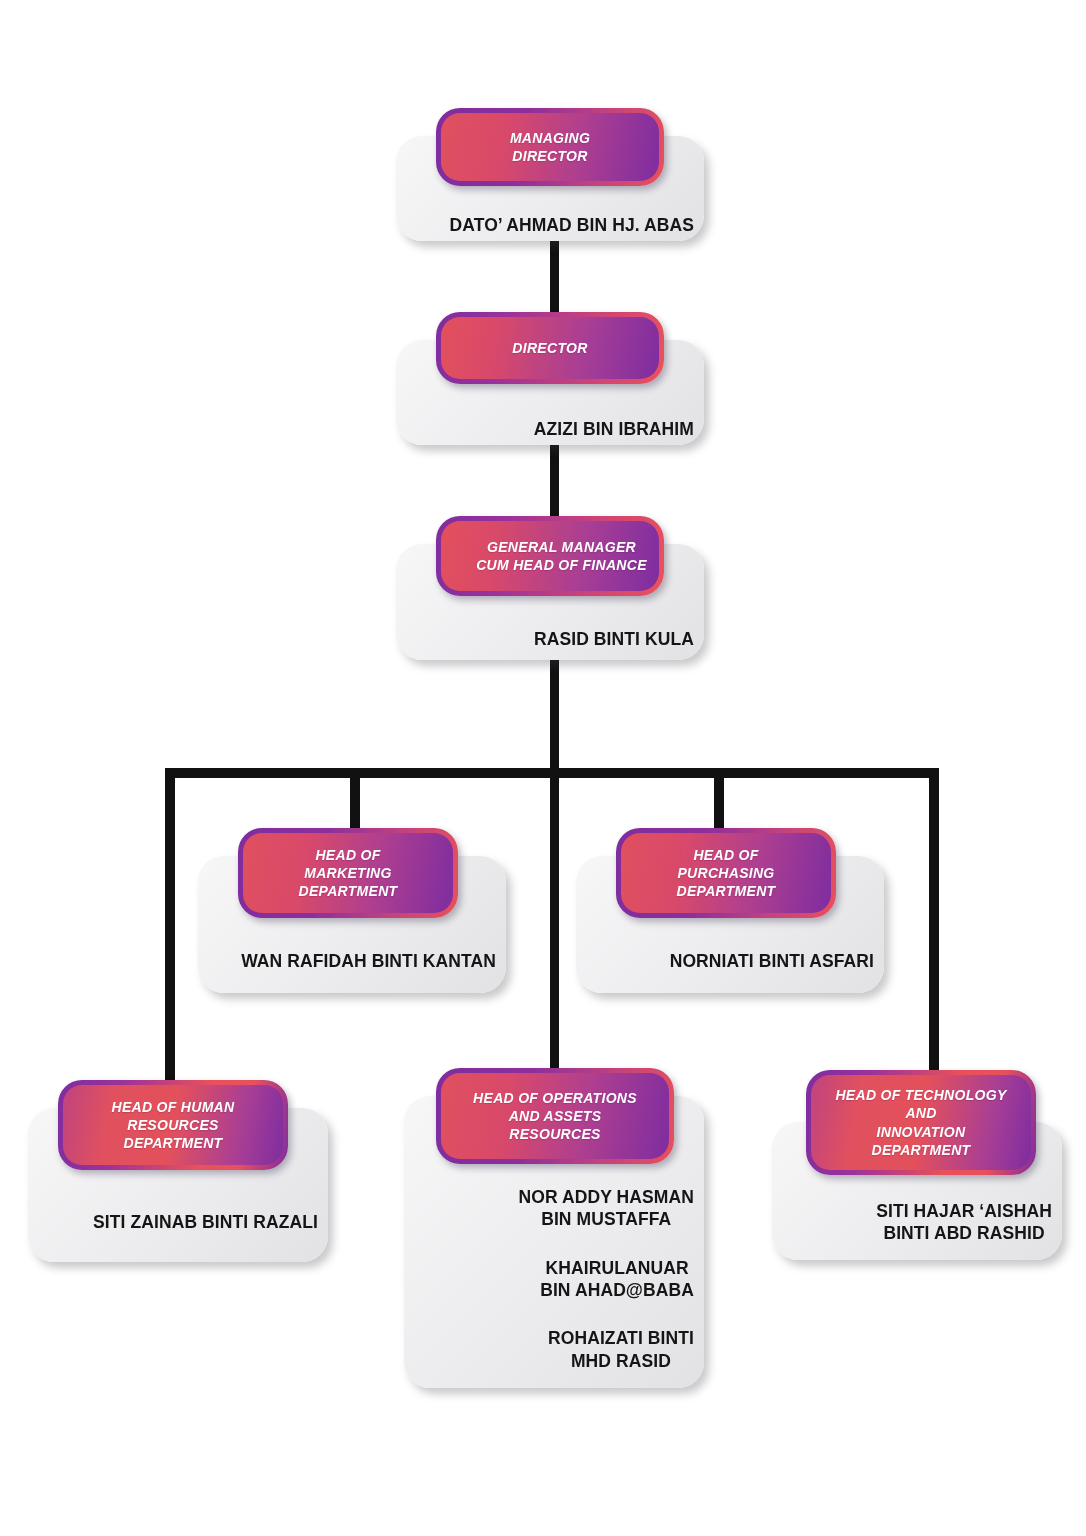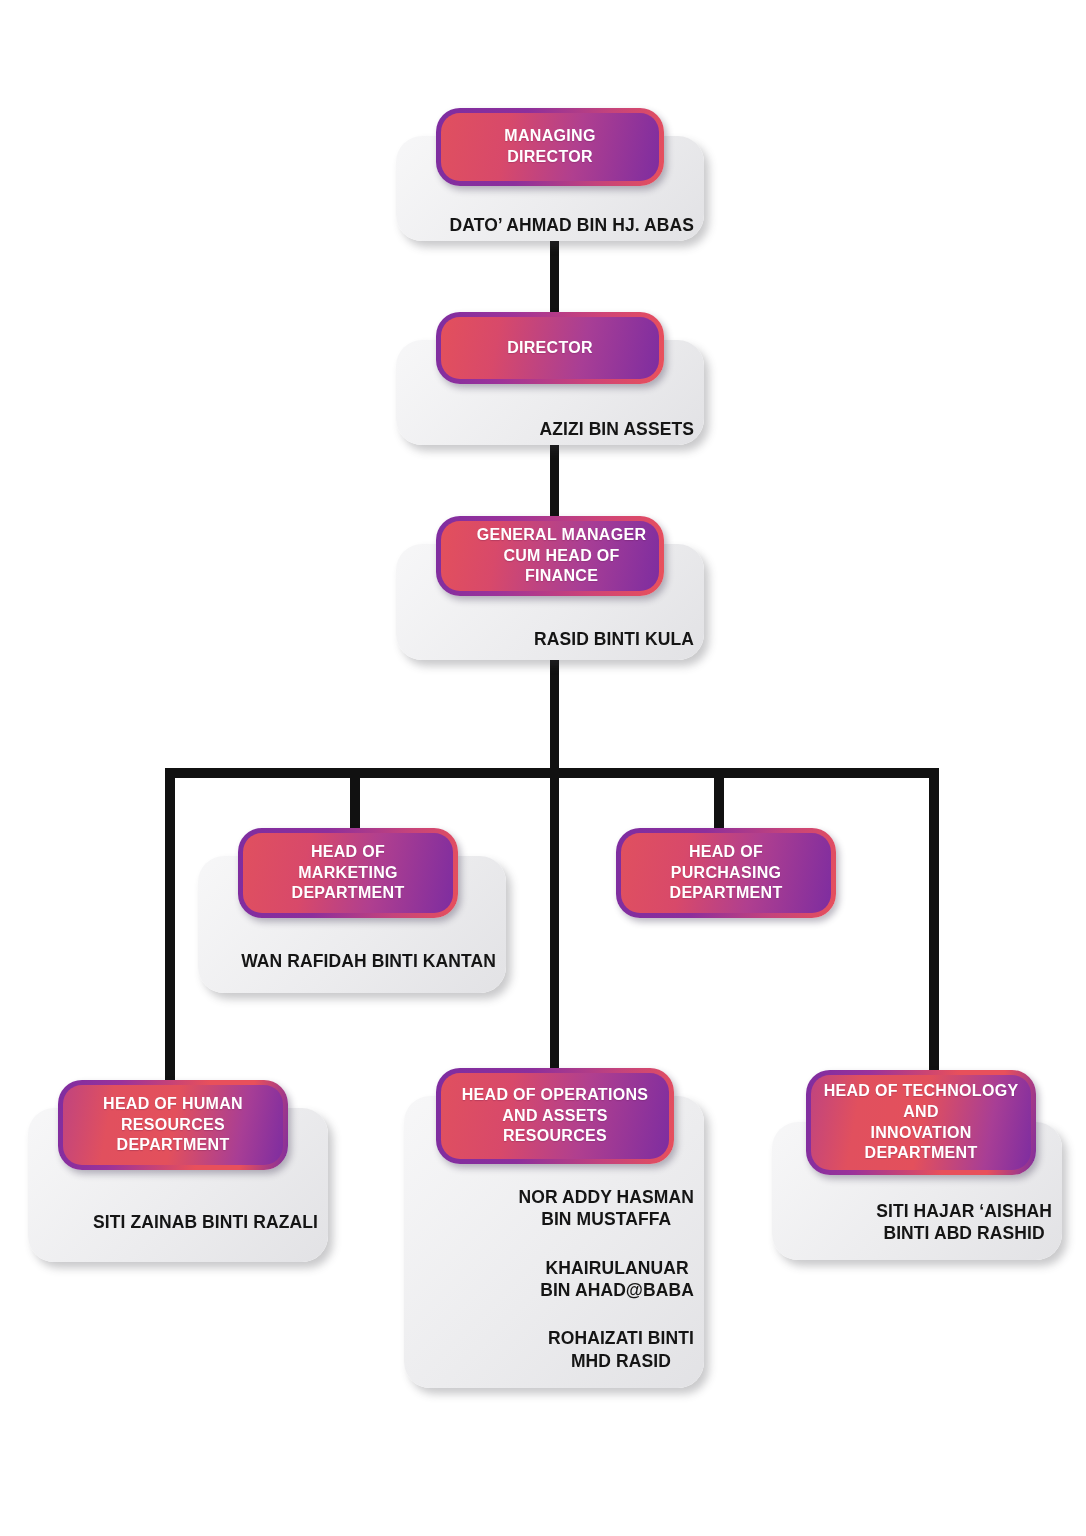--- a/index.html
+++ b/index.html
@@ -74,26 +74,27 @@
     text-align: center;
     border-radius: 24px;
     border: 5px solid transparent;
     box-sizing: border-box;
     box-shadow: 3px 4px 7px rgba(50,40,70,0.33);
     z-index: 4;
   }
   .pill-label {
     color: #ffffff;
     font-weight: bold;
-    font-size: 16px;
+    font-size: 14px;
     line-height: 1.3;
     letter-spacing: 0.3px;
     white-space: pre-line;
     text-shadow: 0 1px 1px rgba(90,20,70,0.25);
     padding: 0 10px;
+    font-style: italic;
   }
 
   
   .g-pr {           
     background:
       linear-gradient(100deg, #e0505f 0%, #d8496a 30%, #b03f8f 62%, #7e2da0 100%) padding-box,
       linear-gradient(100deg, #7e2da0 0%, #8c2f9c 38%, #c4437c 72%, #e8505b 100%) border-box;
   }
   .g-rp {           
     background:
@@ -137,21 +138,21 @@
     </div>
     <div class="pill g-pr" style="left:40px; width:228px; height:78px;">
       <span class="pill-label">MANAGING
 DIRECTOR</span>
     </div>
   </div>
 
   <div class="node" style="left:396px; top:312px; width:308px; height:133px;">
     <div class="card">
       <div class="card-names">
-        <div class="name">AZIZI BIN ASSETS</div>
+        <div class="name">AZIZI BIN IBRAHIM</div>
       </div>
     </div>
     <div class="pill g-rp" style="left:40px; width:228px; height:72px;">
       <span class="pill-label">DIRECTOR</span>
     </div>
   </div>
 
   <div class="node" style="left:396px; top:516px; width:308px; height:144px;">
     <div class="card">
       <div class="card-names">
@@ -171,20 +172,25 @@
       </div>
     </div>
     <div class="pill g-pr" style="left:40px; width:220px; height:90px;">
       <span class="pill-label">HEAD OF
 MARKETING
 DEPARTMENT</span>
     </div>
   </div>
 
   <div class="node" style="left:576px; top:828px; width:308px; height:165px;">
+    <div class="card">
+      <div class="card-names">
+        <div class="name">NORNIATI BINTI ASFARI</div>
+      </div>
+    </div>
     <div class="pill g-pr" style="left:40px; width:220px; height:90px;">
       <span class="pill-label">HEAD OF
 PURCHASING
 DEPARTMENT</span>
     </div>
   </div>
 
   <div class="node" style="left:28px; top:1080px; width:300px; height:182px;">
     <div class="card">
       <div class="card-names">

